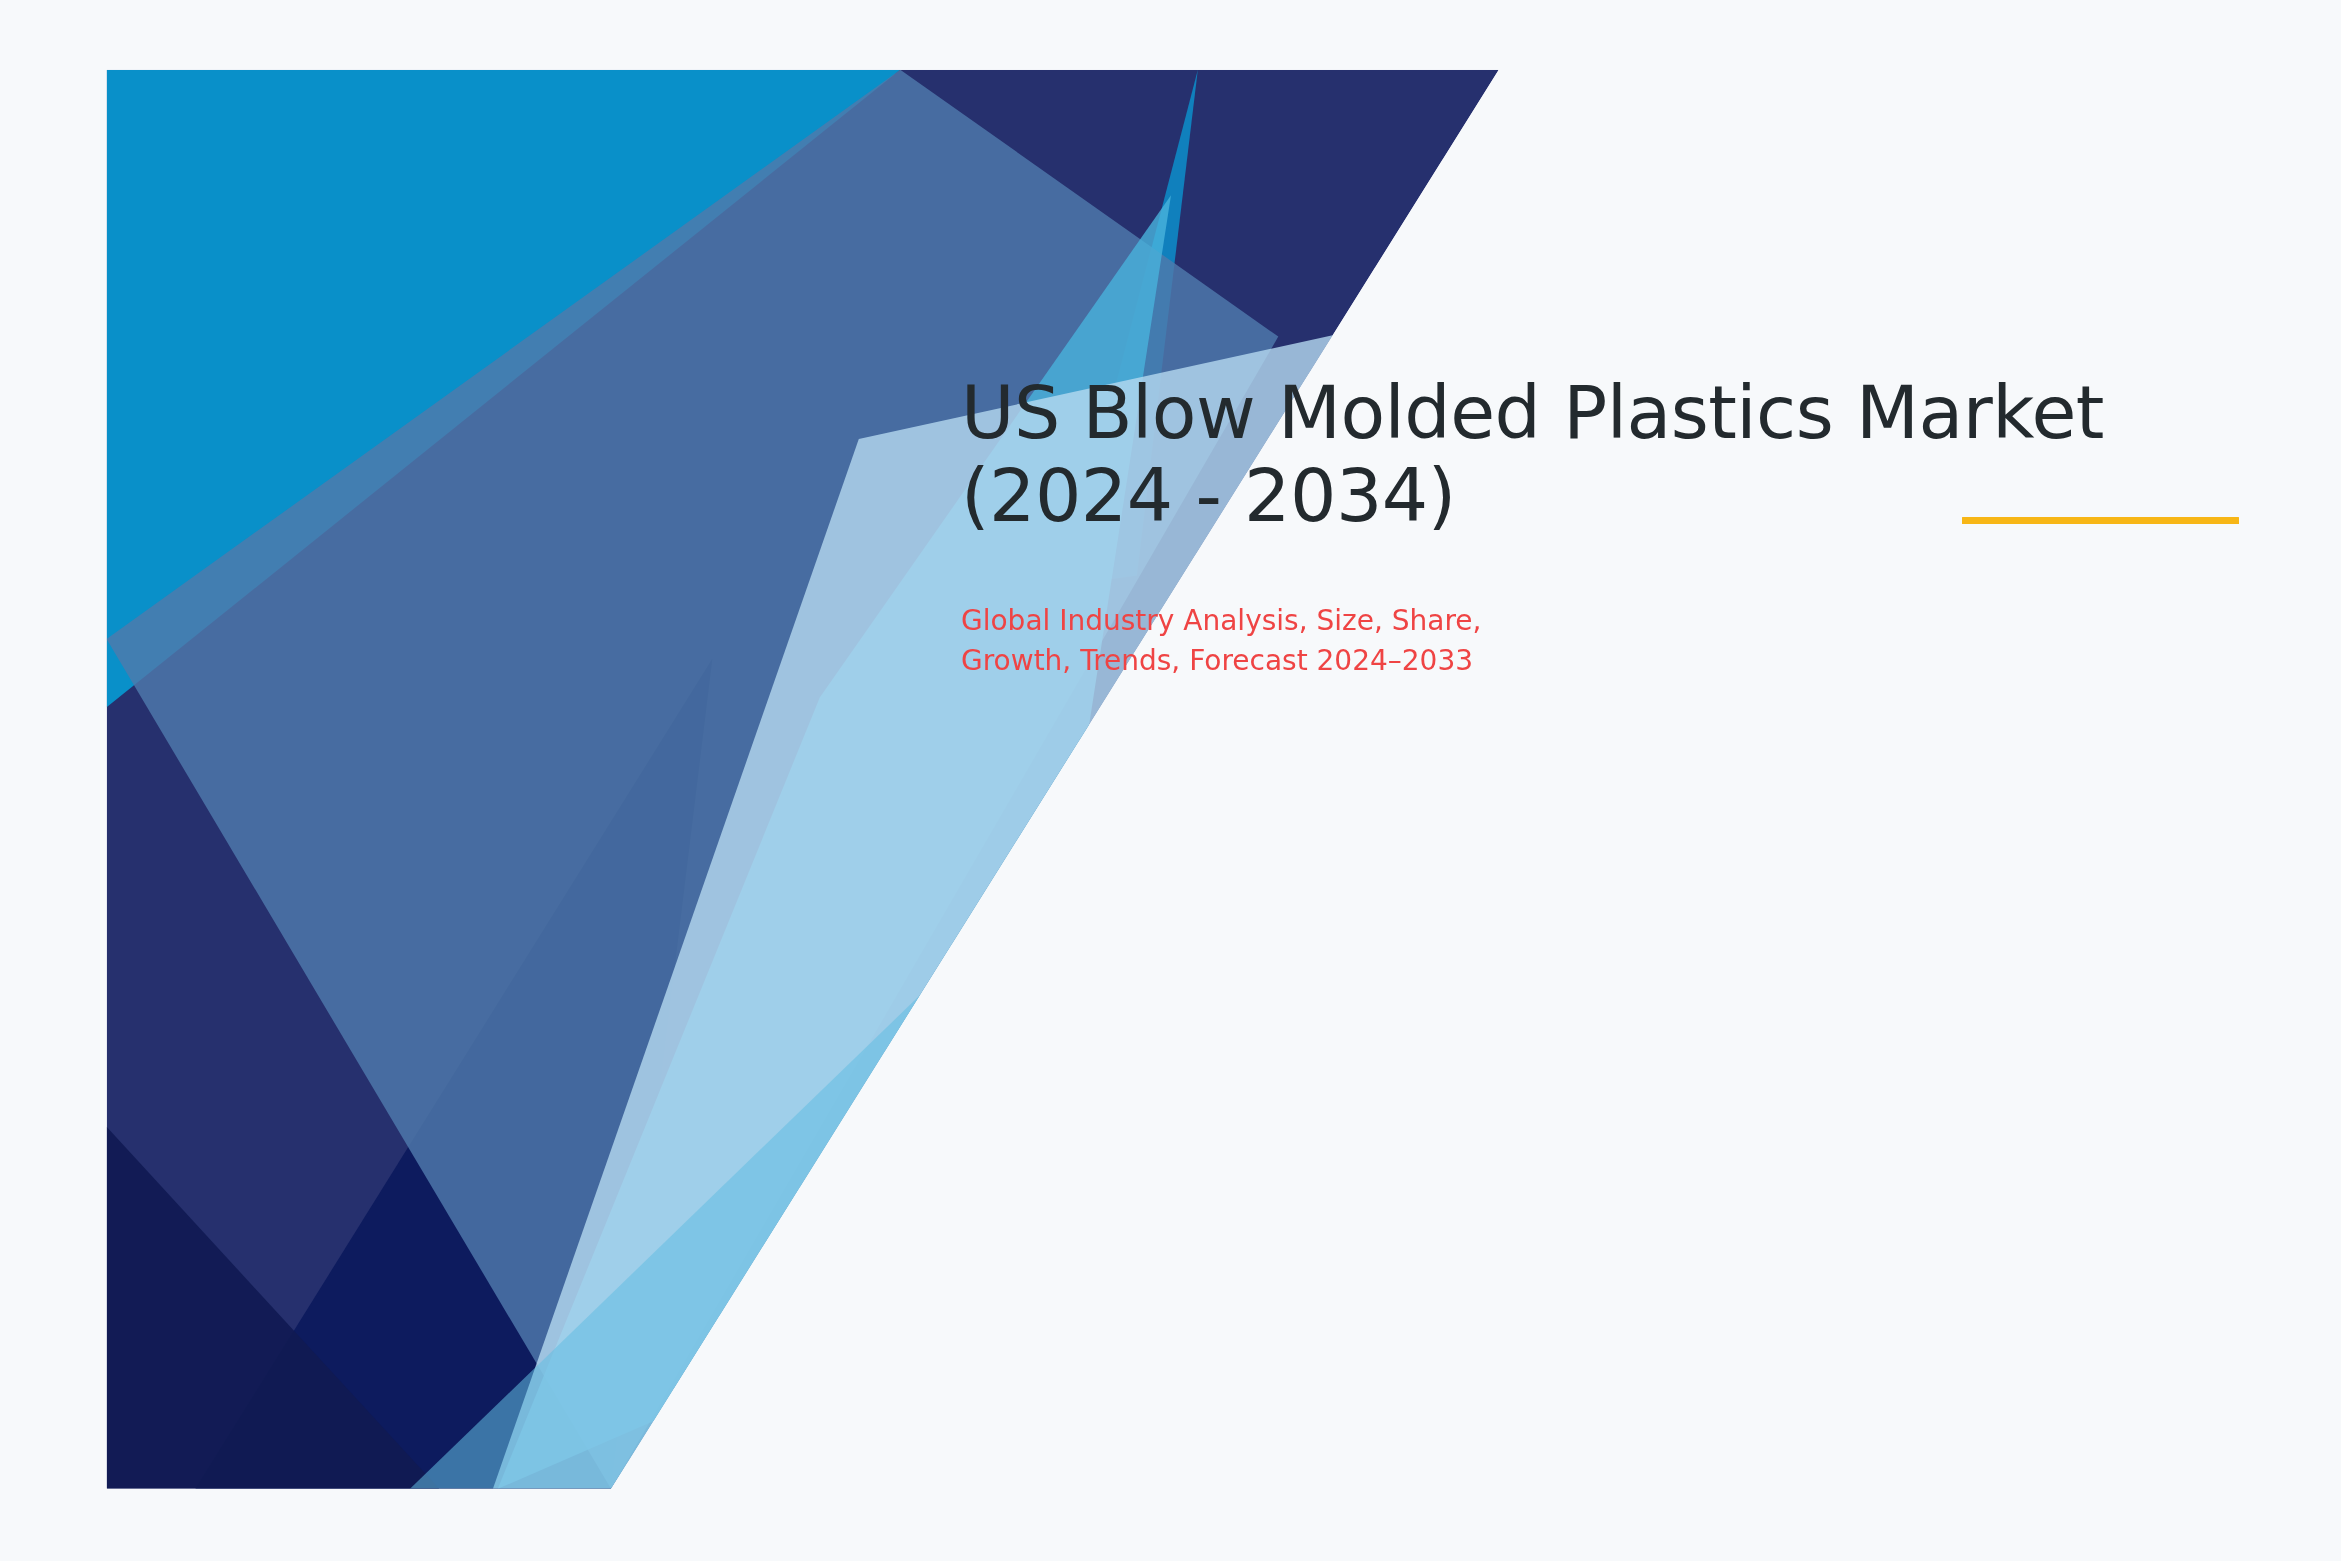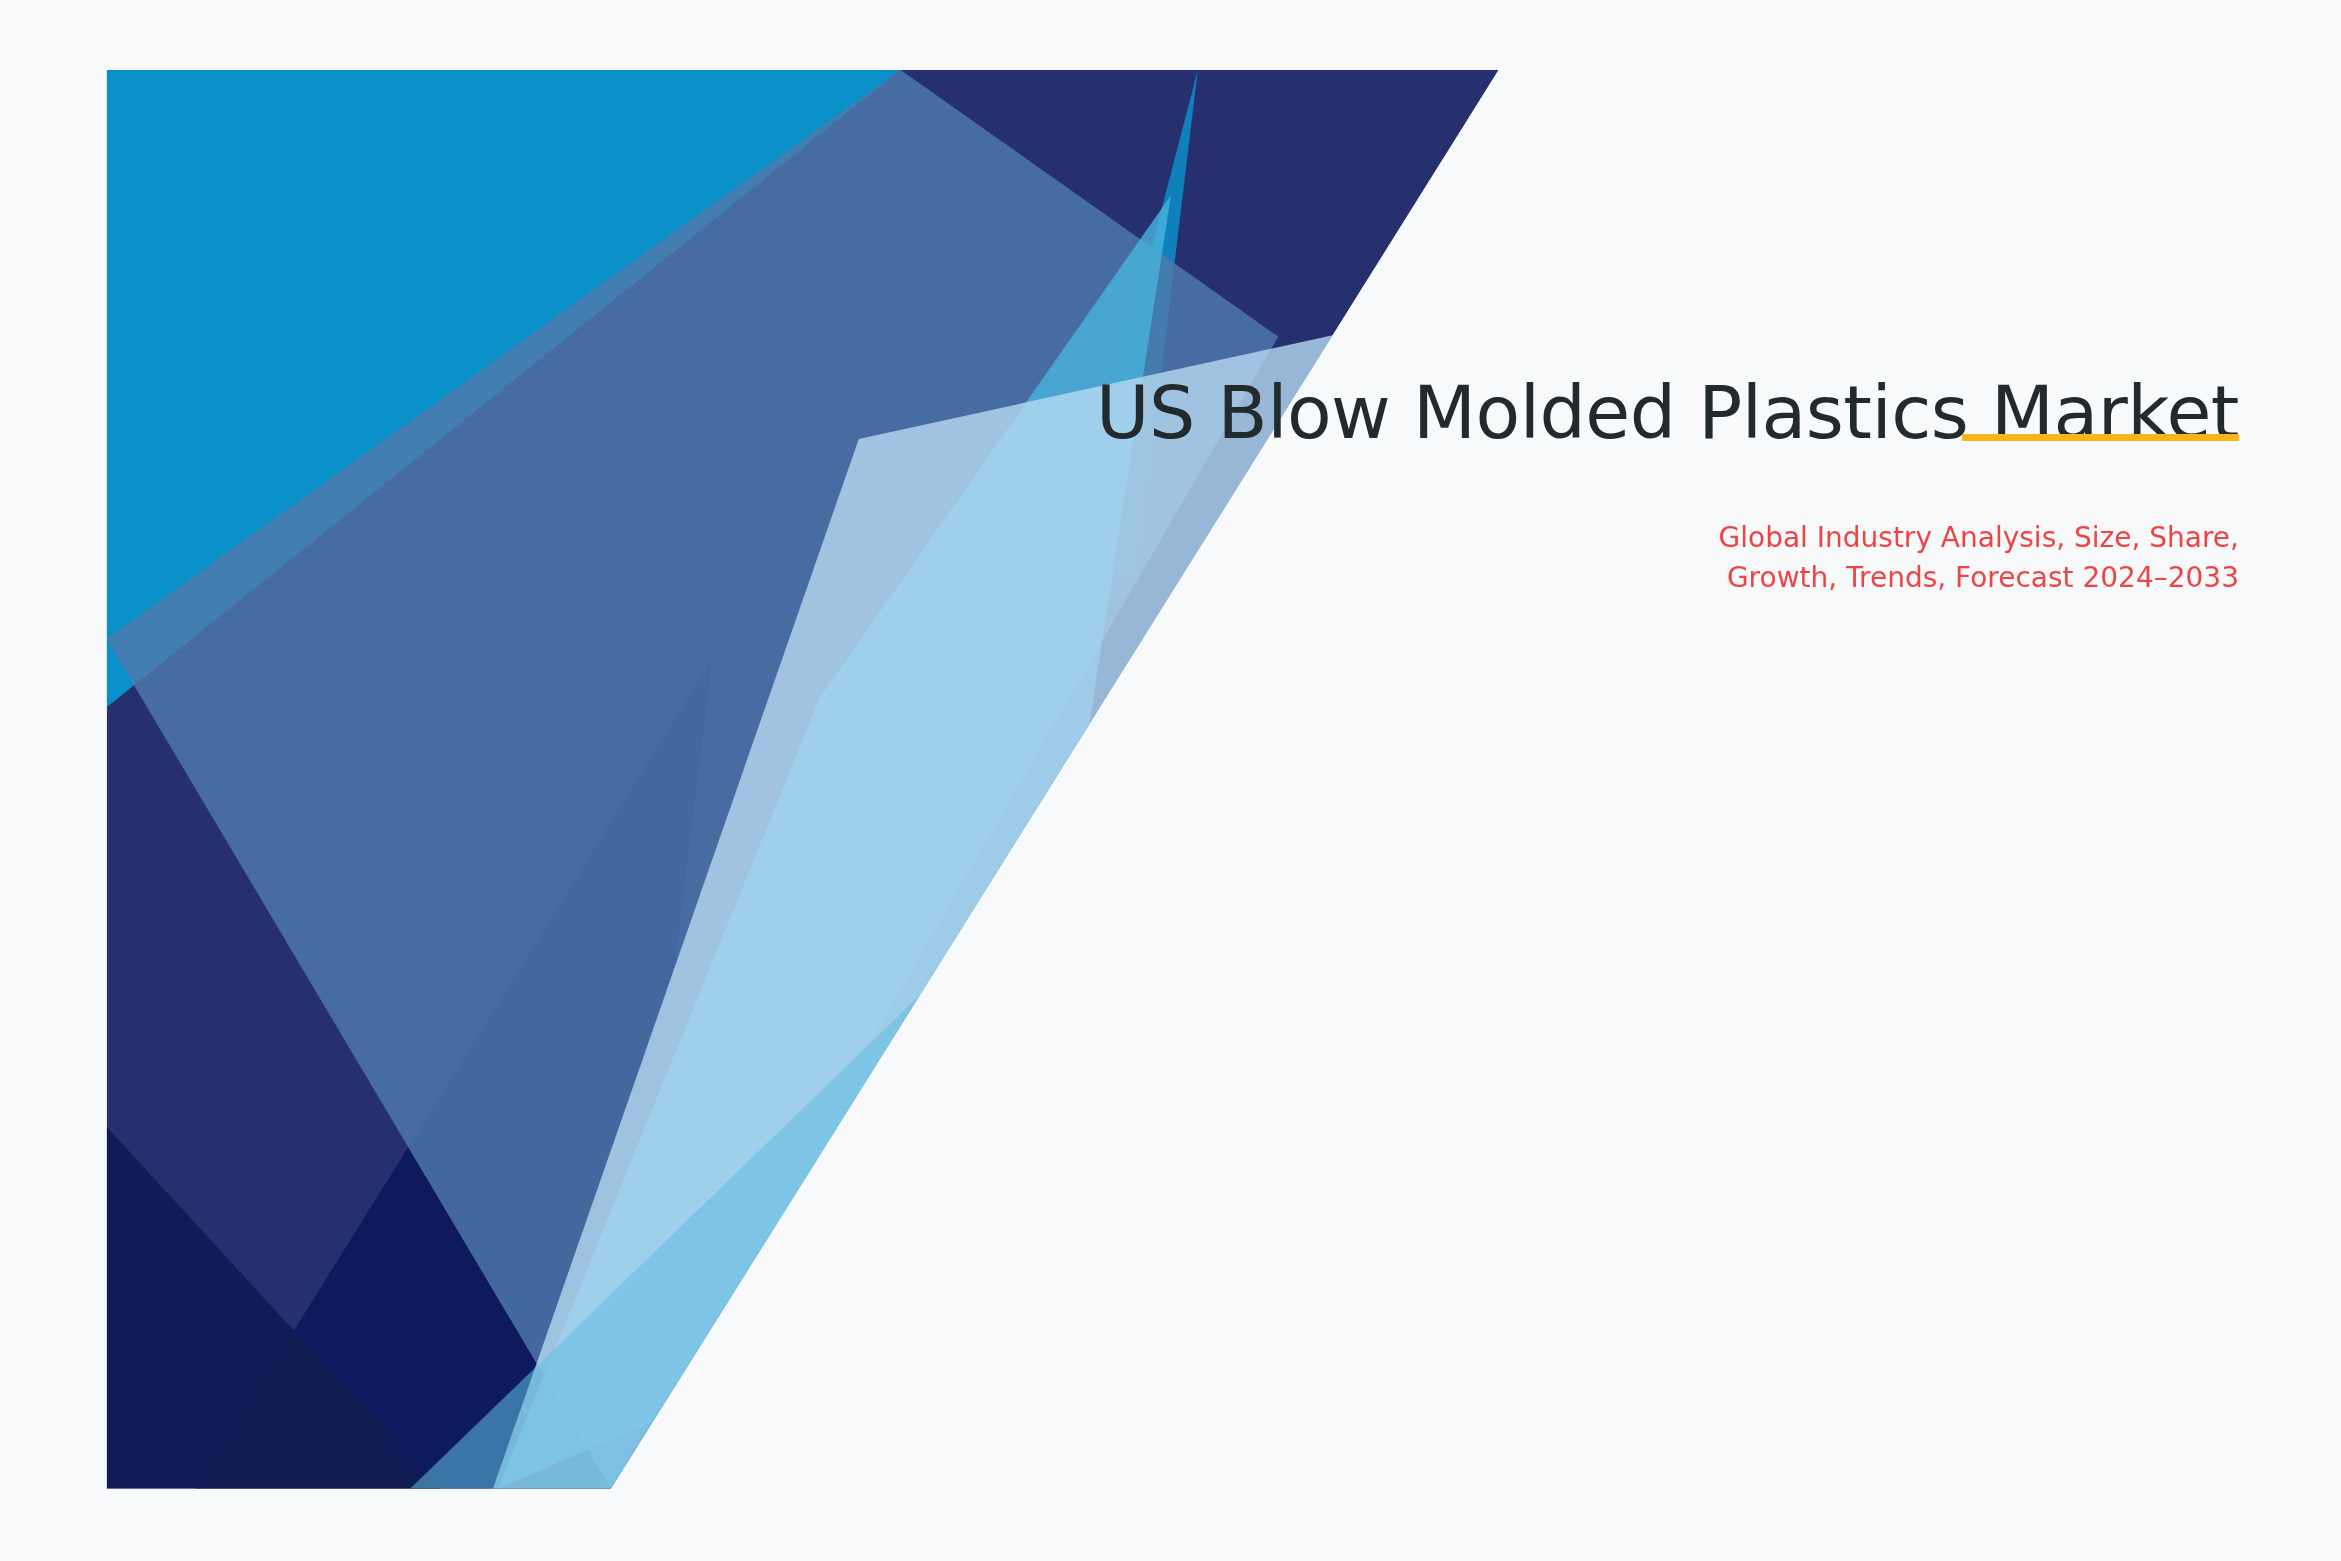--- a/index.html
+++ b/index.html
@@ -30,21 +30,20 @@
     height: 1561px;
     pointer-events: none;
   }
 
   
   #text-block {
     position: absolute;
     right: 103px;
     top: 371px;
     width: 1278px;
-    text-align: right;
   }
 
   #title-wrap {
     position: relative;
     display: block;
   }
 
   .title-line {
     display: block;
     font-family: "DejaVu Sans", sans-serif;
@@ -109,20 +108,21 @@
 
       <polygon points="2030,1900 1252,3052 840,3052" fill="#62bde2" opacity="0.55"></polygon>
 
     </g>
   </svg>
 
   <div id="text-block">
 
     <div id="title-wrap">
       <span class="title-line" style="color: rgb(35, 42, 46);">US Blow Molded Plastics Market</span>
+      <span class="title-line" style="color: rgb(35, 42, 46);">(2024 - 2034)</span>
       <span id="accent-rule" style="background: rgb(247, 182, 22);"></span>
     </div>
 
     <div id="subtitle" style="color: #ef4444;">
       <span class="sub-line">Global Industry Analysis, Size, Share,</span>
       <span class="sub-line">Growth, Trends, Forecast 2024–2033</span>
     </div>
 
   </div>
 

